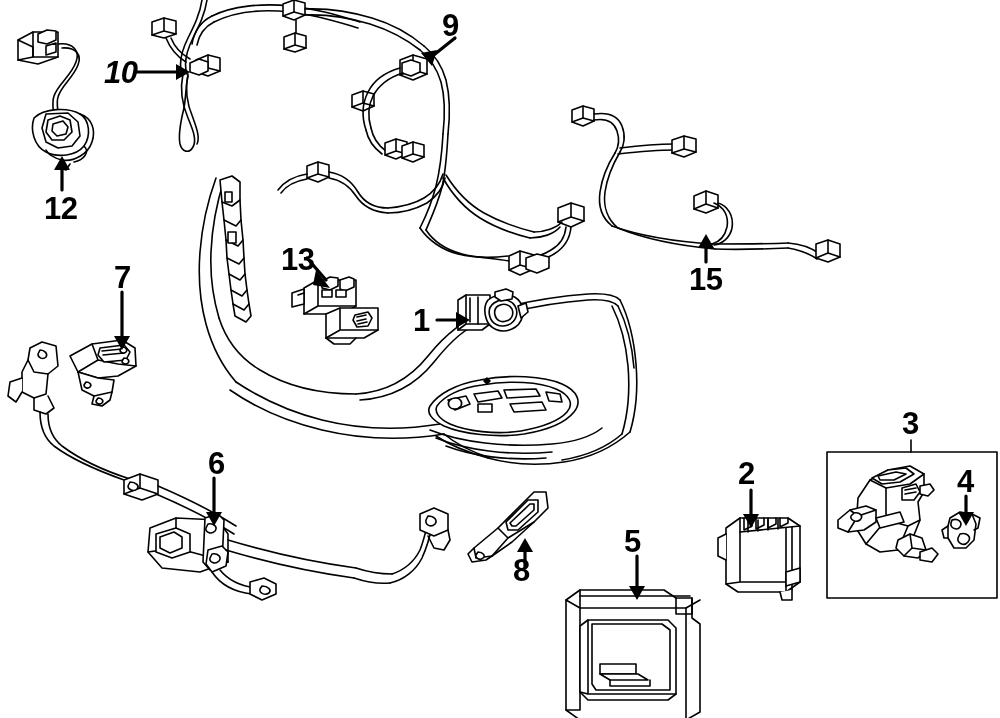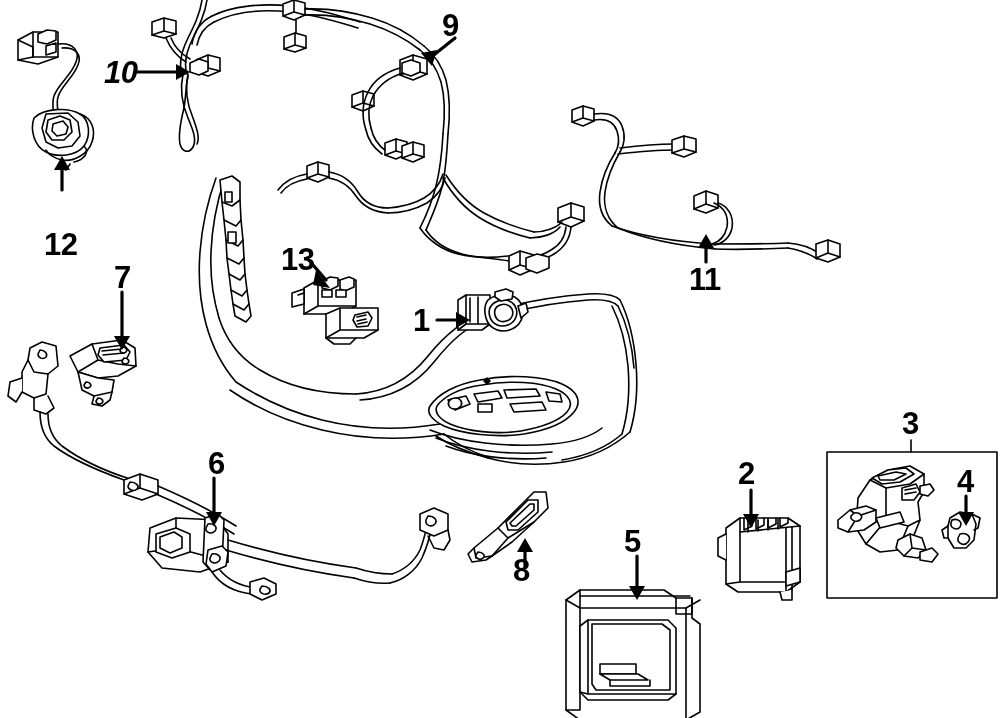--- a/index.html
+++ b/index.html
@@ -470,17 +470,17 @@
   <div class="calloutNum" style="left:413px;top:305px;">1</div>
   <div class="calloutNum" style="left:738px;top:458px;">2</div>
   <div class="calloutNum" style="left:902px;top:408px;">3</div>
   <div class="calloutNum" style="left:957px;top:466px;">4</div>
   <div class="calloutNum" style="left:624px;top:526px;">5</div>
   <div class="calloutNum" style="left:208px;top:448px;">6</div>
   <div class="calloutNum" style="left:114px;top:262px;">7</div>
   <div class="calloutNum" style="left:513px;top:555px;">8</div>
   <div class="calloutNum" style="left:442px;top:10px;">9</div>
   <div class="calloutNum" style="left:104px;top:57px;font-style:italic;">10</div>
-  <div class="calloutNum" style="left:689px;top:264px;">11</div>
-  <div class="calloutNum" style="left:44px;top:193px;margin-top:36px;">12</div>
+  <div class="calloutNum" style="left:689px;top:264px;">15</div>
+  <div class="calloutNum" style="left:44px;top:193px;">12</div>
   <div class="calloutNum" style="left:281px;top:244px;">13</div>
 
 </div>
 
 </body></html>

